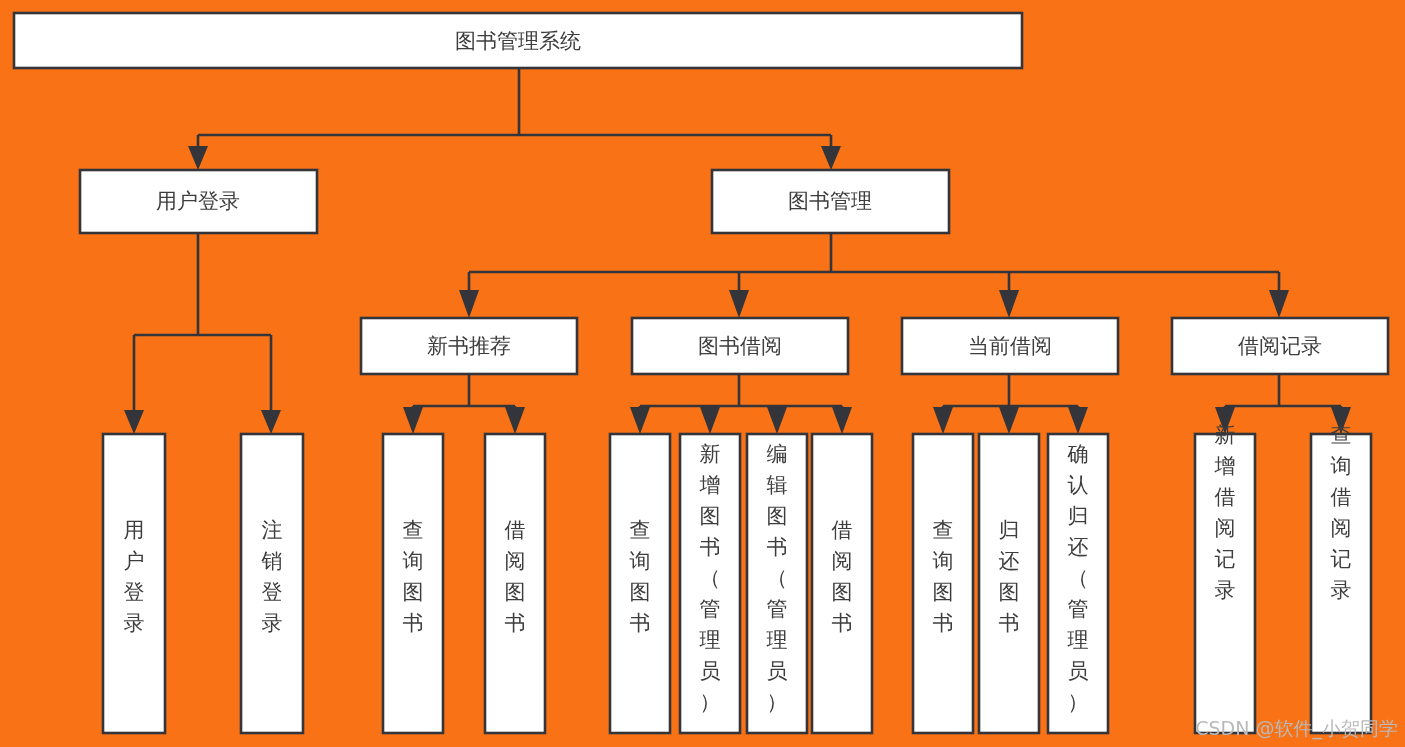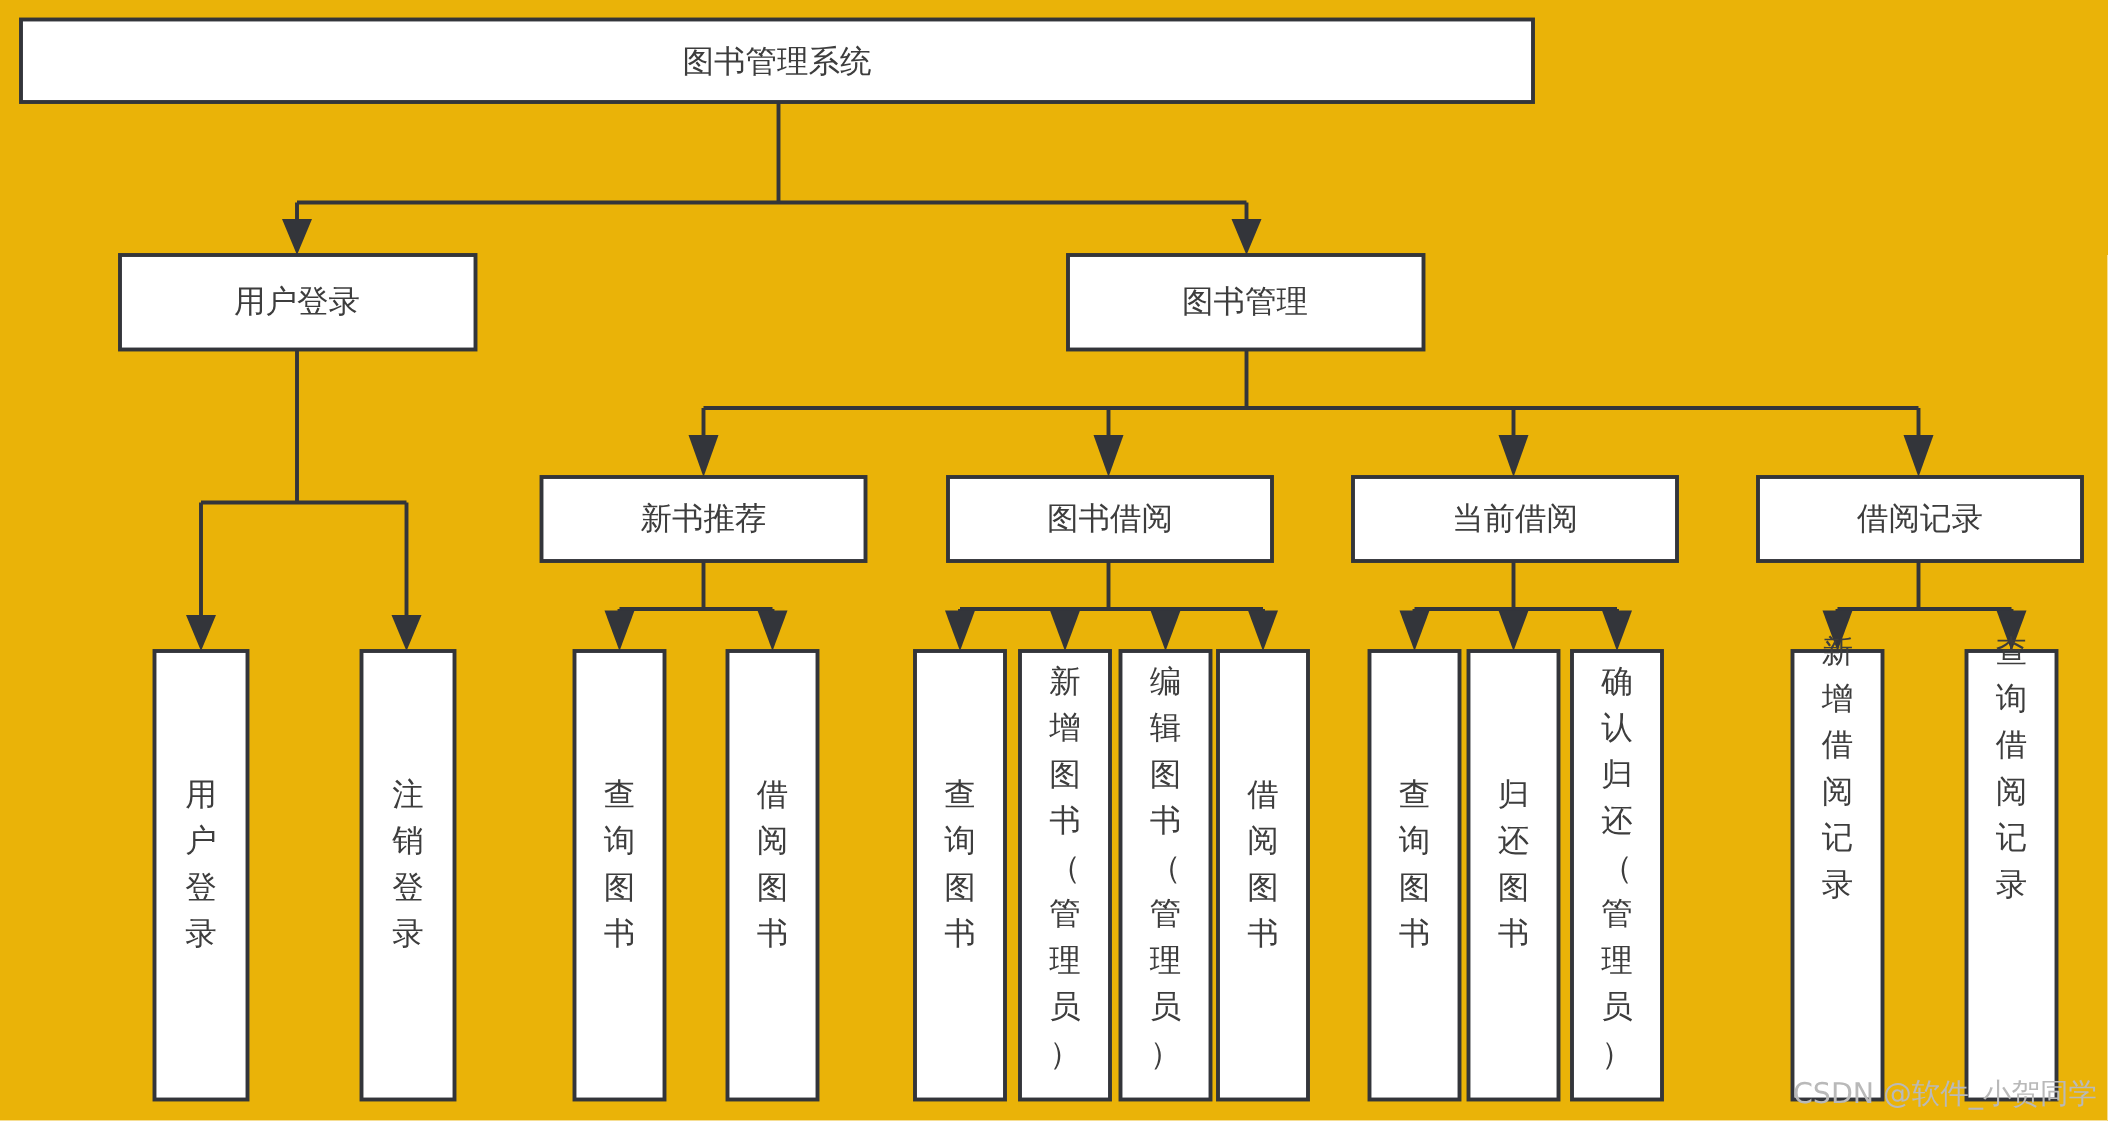--- a/index.html
+++ b/index.html
@@ -11,21 +11,21 @@
   body {
     width: 1405px;
     height: 747px;
     font-family: "DejaVu Sans", "Liberation Sans", sans-serif;
     overflow: hidden;
   }
   #diagram-root {
     position: relative;
     width: 1405px;
     height: 747px;
-    background: #eab308;
+    background: #f97316;
   }
   svg#tree-svg {
     position: absolute;
     left: 0;
     top: 0;
     width: 1405px;
     height: 747px;
     display: block;
   }
   .node-box {

